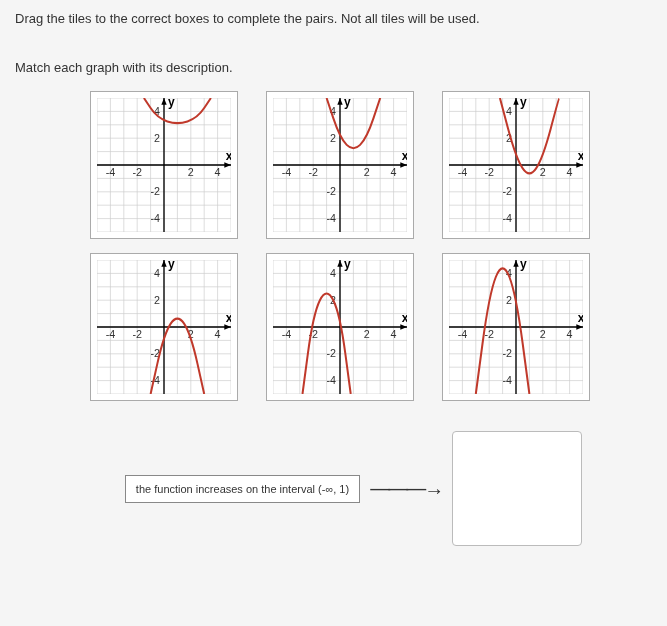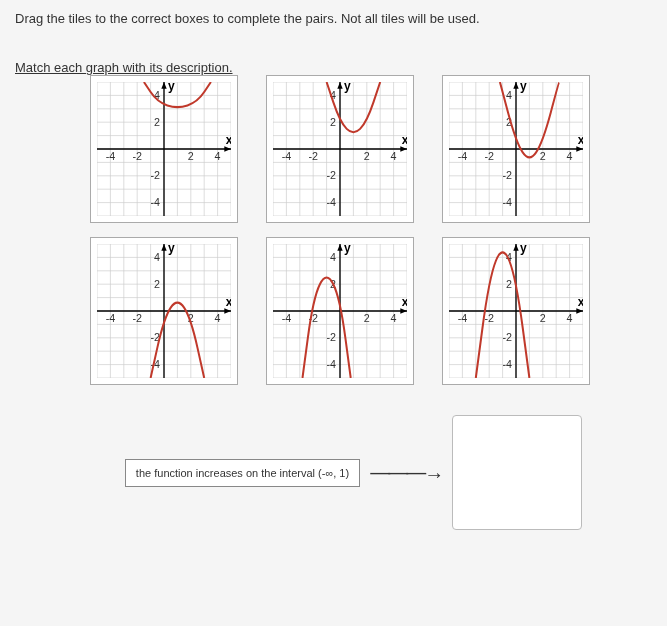--- a/index.html
+++ b/index.html
@@ -6,21 +6,21 @@
     body {
       font-family: Arial, sans-serif;
       background: #f5f5f5;
       width: 667px;
       height: 626px;
       padding: 10px 15px;
       font-size: 13px;
       color: #333;
     }
     .instructions { margin-bottom: 32px; line-height: 1.4; }
-    .sub-instructions { margin-bottom: 0; text-decoration: underline; }
+    .sub-instructions { margin-bottom: 16px; }
     .graphs-container {
       display: flex;
       flex-direction: column;
       gap: 14px;
       padding-left: 75px;
     }
     .graph-row {
       display: flex;
       gap: 28px;
     }

